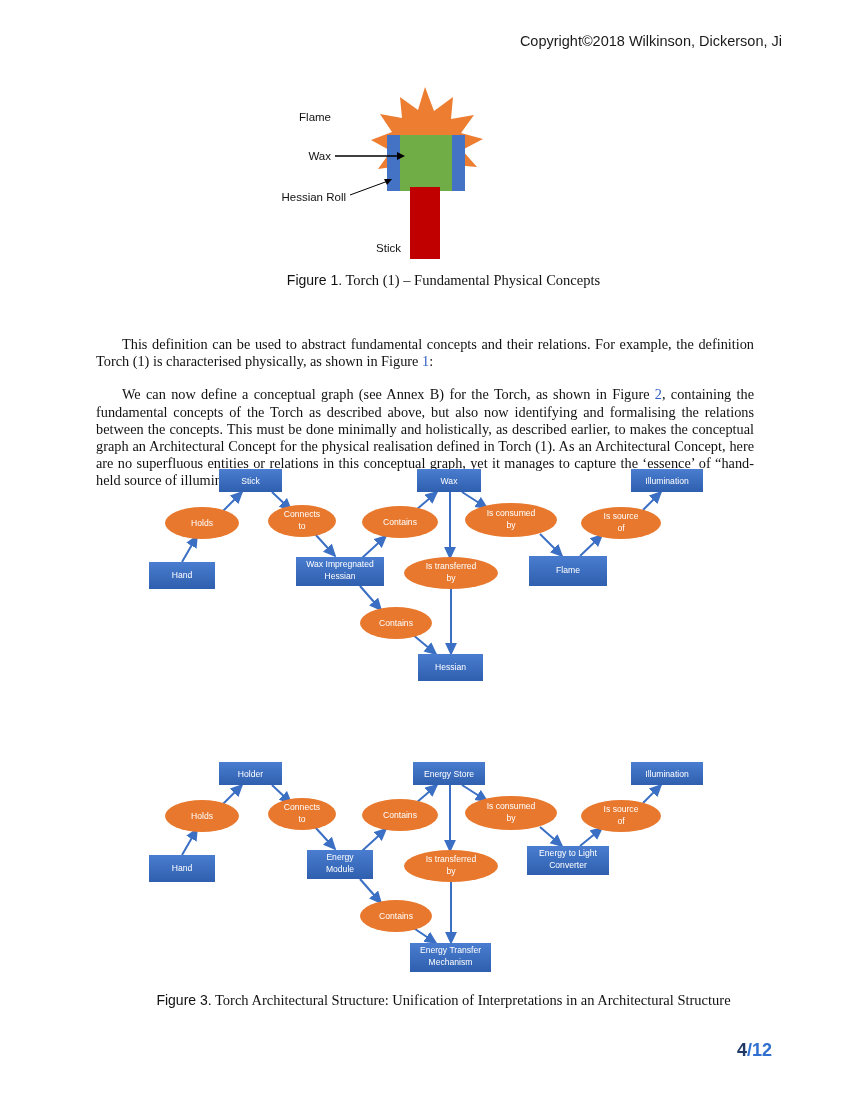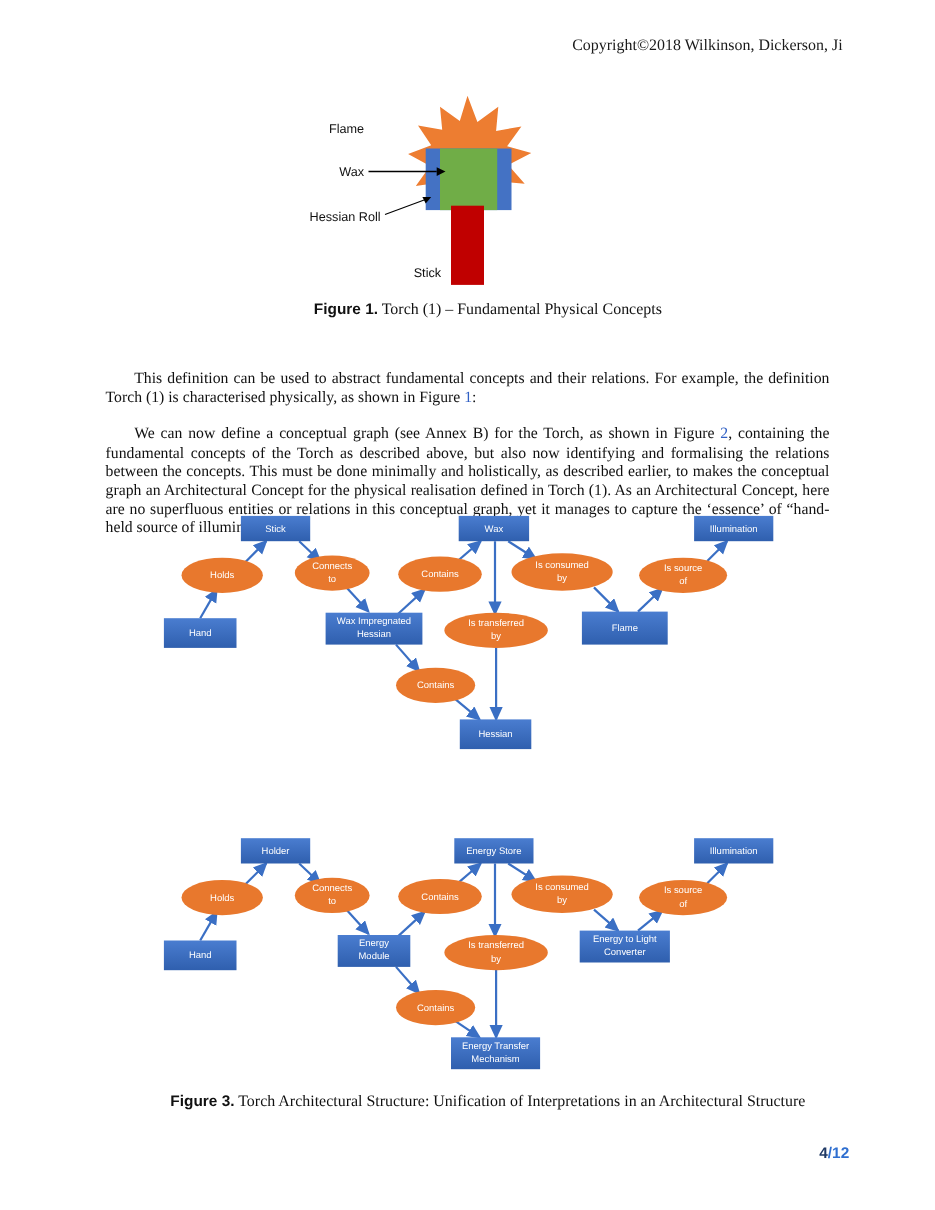--- a/index.html
+++ b/index.html
@@ -14,22 +14,22 @@
     background: #ffffff;
     font-family: "Liberation Serif", serif;
     color: #1a1a1a;
     overflow: hidden;
   }
 
   
   .copyright {
     position: absolute;
     top: 33px;
-    right: 84px;
-    font-family: Liberation Serif, serif;
+    right: 68px;
+    font-family: Liberation Sans, sans-serif;
     font-size: 14.5px;
     color: #1a1a1a;
     white-space: nowrap;
   }
 
   
   .fig1 {
     position: absolute;
     left: 0;
     top: 85px;
@@ -42,21 +42,21 @@
   .caption {
     position: absolute;
     width: 850px;
     text-align: center;
     font-family: "Liberation Serif", serif;
     font-size: 14.5px;
     color: #111;
   }
   .caption b {
     font-family: "Liberation Sans", sans-serif;
-    font-weight: bold;
+    font-weight: normal;
     font-size: 14px;
     padding-left: 37px;
   }
   #caption-fig1 { top: 272px; }
   #caption-fig2 { top: 697px; }
   #caption-fig3 { top: 952px; margin-top: 40px; }
 
   
   .body-text {
     position: absolute;
@@ -89,21 +89,21 @@
     text-anchor: middle;
     dominant-baseline: middle;
   }
 
   
   .page-number {
     position: absolute;
     right: 78px;
     top: 1040px;
     font-family: "Liberation Sans", sans-serif;
-    font-size: 14px;
+    font-size: 18px;
     font-weight: bold;
   }
   .pn-cur { color: #1f3864; }
   .pn-tot { color: #2f6fd0; }
 </style>
 </head>
 <body>
 
 <div class="page">
 

